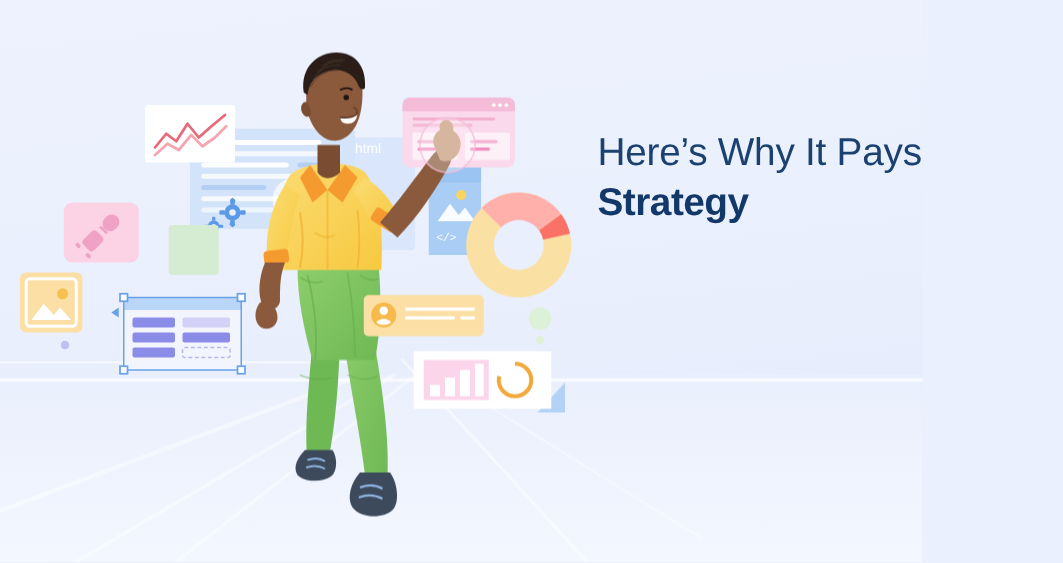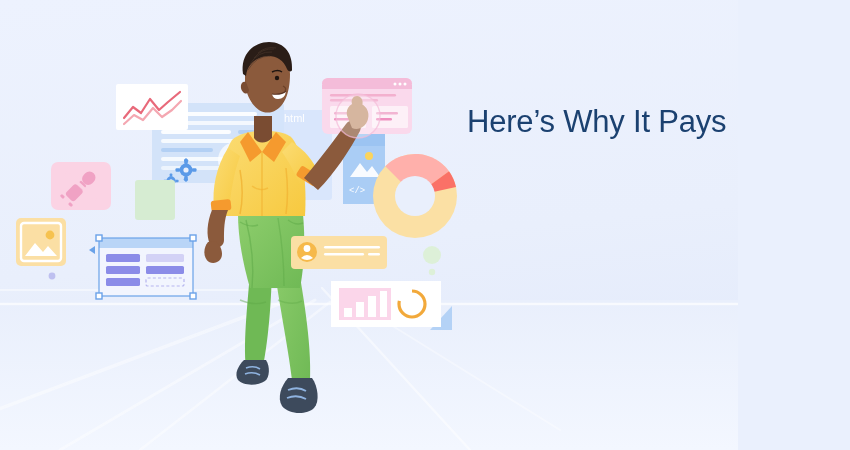--- a/index.html
+++ b/index.html
@@ -14,21 +14,21 @@
     width:738px; height:450px;
     background:
       radial-gradient(ellipse 700px 380px at 34% 46%, #eef3fe 0%, #e9effc 45%, #e6ecfb 100%);
     overflow:hidden;
   }
   svg.art { position:absolute; left:0; top:0; width:850px; height:450px; display:block; }
 
   
   #headline {
     position:absolute;
-    left:467px; top:102px;
+    left:478px; top:102px;
     width:350px;
     color:#1b4170;
     font-size:31px;
     line-height:40px;
     letter-spacing:-0.2px;
   }
   #headline .ln { display:block; white-space:nowrap; }
   #headline .bold { font-weight:bold; color:#123869; letter-spacing:-0.4px; }
 </style>
 </head>
@@ -294,15 +294,16 @@
         <rect x="368" y="296" width="8" height="21"></rect>
         <rect x="380" y="291" width="7" height="26"></rect>
       </g>
       <circle cx="412" cy="304" r="13" fill="none" stroke="#f2a93b" stroke-width="3.2" stroke-dasharray="64 82" transform="rotate(-90 412 304)"></circle>
     </g>
 
   </svg>
 
   <div id="headline">
     <span class="ln">Here’s Why It Pays</span>
+    <span class="ln bold">Strategy</span>
   </div>
 
 </div>
 
 </body></html>

